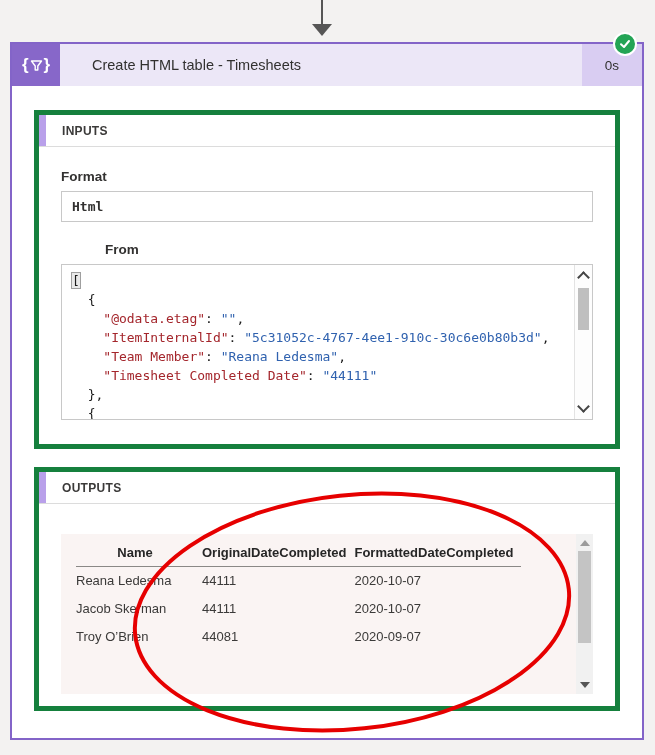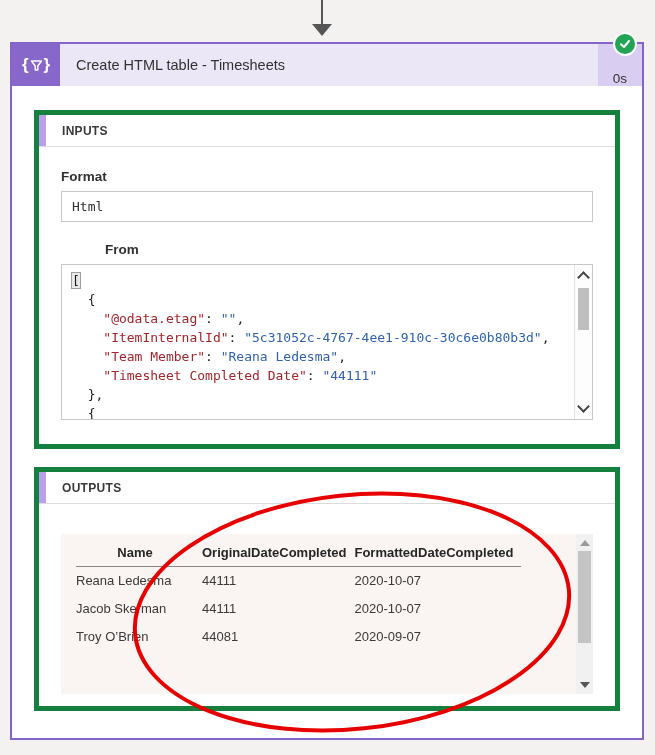--- a/index.html
+++ b/index.html
@@ -28,24 +28,24 @@
   }
   .card-header { display:flex; height:42px; cursor:pointer; }
   .icon-tile {
     width:48px; height:42px; background:#8767c9; color:#ffffff;
     display:flex; align-items:center; justify-content:center;
     font-size:17px; font-weight:bold; gap:1px;
   }
   .icon-tile svg { display:block; }
   .header-title-area {
     flex:1; background:#ece7f7; display:flex; align-items:center;
-    padding-left:16px; font-size:14.5px; color:#323130;
+    padding-left:32px; font-size:14.5px; color:#323130;
   }
   .duration-tile {
-    width:44px; background:#d9cdf2; display:flex; align-items:flex-end;
+    width:60px; background:#d9cdf2; display:flex; align-items:center;
     justify-content:center; font-size:13.5px; color:#323130;
   }
   .status-badge {
     position:absolute; top:-12px; right:5px; width:24px; height:24px;
     background:#23a455; border:2px solid #ffffff; border-radius:50%;
     display:flex; align-items:center; justify-content:center; z-index:5;
   }
 
   
   .section-card { margin:12px 22px; border:5px solid #15803d; background:#ffffff; }
@@ -60,21 +60,21 @@
     display:flex; align-items:center; padding-left:16px;
     font-size:12px; font-weight:bold; color:#3b3a39; letter-spacing:.3px;
   }
   .section-body { padding:22px 22px 24px 22px; }
 
   .field-label { font-size:13.5px; font-weight:bold; color:#323130; margin-bottom:7px; }
 
   .format-input {
     width:100%; height:31px; border:1px solid #c8c8c8; background:#fff;
     font-family:"DejaVu Sans Mono","Liberation Mono",monospace;
-    font-size:13px; color:#323130; padding:0 10px; display:flex; align-items:center;
+    font-size:13px; color:#323130; padding:0 10px; display:flex; align-items:center;font-weight:bold;
   }
 
   .from-label { margin-top:20px;padding-left:44px; }
 
   
   .code-box {
     position:relative; border:1px solid #c8c8c8; height:156px;
     background:#fff; overflow:hidden;
   }
   .code-area {

